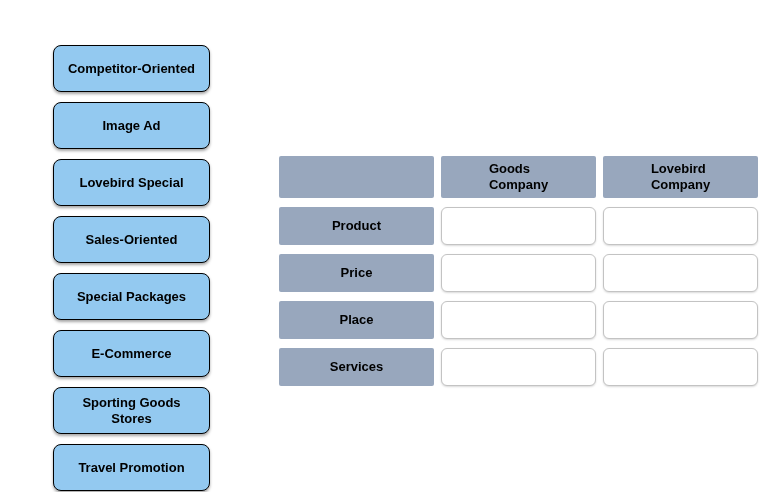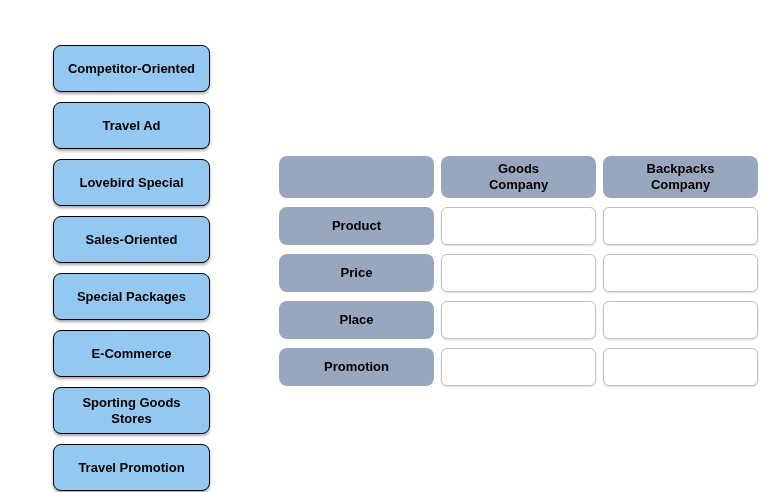--- a/index.html
+++ b/index.html
@@ -44,68 +44,68 @@
   .matrix{
     position:absolute;
     left:255px; top:132px;
     display:grid;
     grid-template-columns:155px 155px 155px;
     grid-template-rows:42px 38px 38px 38px 38px;
     column-gap:7px; row-gap:9px;
   }
   .hcell{
     background:var(--cell-bg);
-    border-radius:8px;
+    border-radius:2px;
     display:flex; align-items:center; justify-content:center;
-    text-align:center;
+    text-align:left;
     font-size:13px; line-height:16px;
     white-space:pre-line;
   }
   .dropzone{
     background:#FFFFFF;
     border:1px solid var(--dz-border);
     border-radius:6px;
     box-shadow:0 1px 2px rgba(0,0,0,0.15);
   }
 </style>
 </head>
 <body>
 
 <div class="stage">
 
   <div class="chips">
     <div class="chip">Competitor-Oriented</div>
-    <div class="chip">Travel Ad</div>
+    <div class="chip">Image Ad</div>
     <div class="chip">Lovebird Special</div>
     <div class="chip">Sales-Oriented</div>
     <div class="chip">Special Packages</div>
     <div class="chip">E-Commerce</div>
     <div class="chip">Sporting Goods
 Stores</div>
     <div class="chip">Travel Promotion</div>
   </div>
 
   <div class="matrix">
 
     <div class="hcell"></div>
     <div class="hcell">Goods
 Company</div>
-    <div class="hcell">Backpacks
+    <div class="hcell">Lovebird
 Company</div>
 
     <div class="hcell">Product</div>
     <div class="dropzone"></div>
     <div class="dropzone"></div>
 
     <div class="hcell">Price</div>
     <div class="dropzone"></div>
     <div class="dropzone"></div>
 
     <div class="hcell">Place</div>
     <div class="dropzone"></div>
     <div class="dropzone"></div>
 
-    <div class="hcell">Promotion</div>
+    <div class="hcell">Services</div>
     <div class="dropzone"></div>
     <div class="dropzone"></div>
   </div>
 
 </div>
 
 </body></html>

